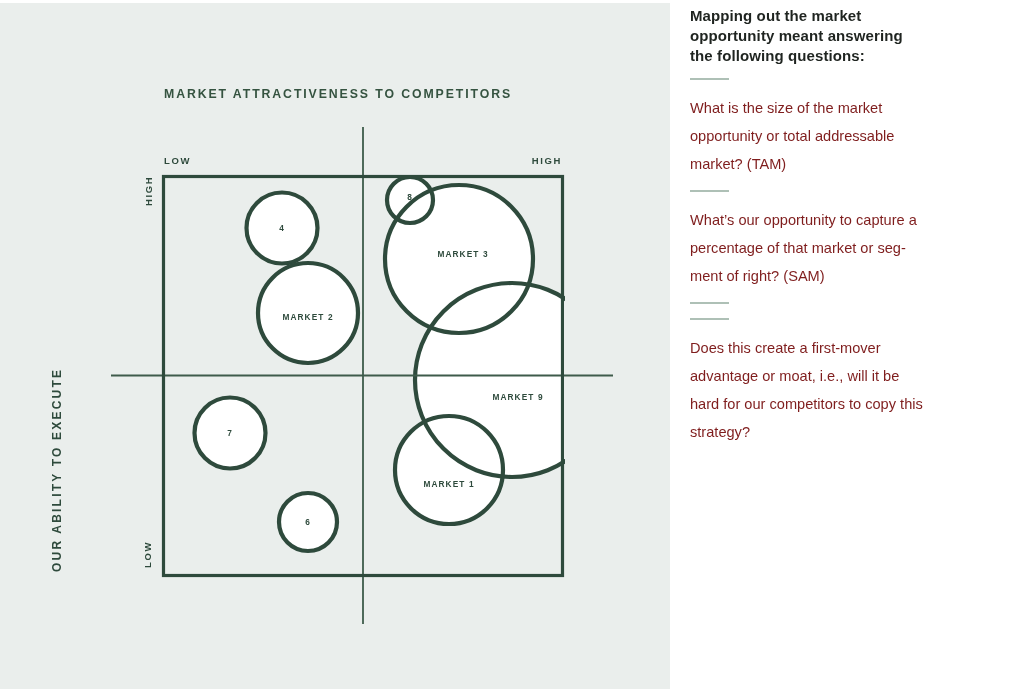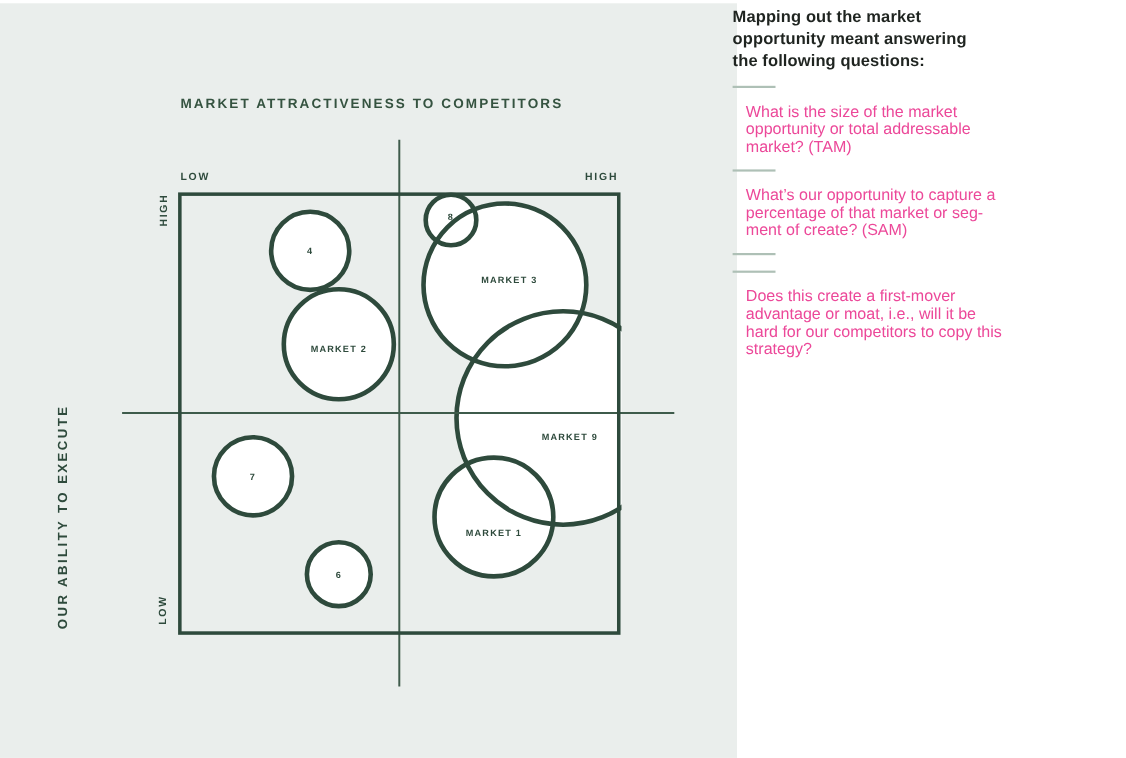--- a/index.html
+++ b/index.html
@@ -14,25 +14,25 @@
   .frame{fill:none;stroke:#2e4a3c;stroke-width:3.2px;}
   .thin{stroke:#3e5b4b;stroke-width:1.8px;}
   .chart-title{font:bold 12.3px "Liberation Sans",sans-serif;letter-spacing:1.9px;fill:#355340;}
   .axis-small{font:bold 9.5px "Liberation Sans",sans-serif;letter-spacing:1.6px;fill:#2e4a3c;}
   .anchor-end{text-anchor:end;}
   .y-title{font:bold 12px "Liberation Sans",sans-serif;letter-spacing:2.2px;fill:#2e4a3c;}
   .bubble-label{font:bold 8.3px "Liberation Sans",sans-serif;letter-spacing:1.1px;fill:#2e4a3c;
                 text-anchor:middle;dominant-baseline:central;}
 
   
-  .sidebar{position:absolute;left:666px;top:6px;width:300px;}
+  .sidebar{position:absolute;left:690px;top:6px;width:300px;}
   .sidebar-heading{font-size:15px;font-weight:bold;line-height:20px;color:#1f2420;
                    letter-spacing:0.1px;white-space:pre-line;margin:0;}
   .divider{width:39px;height:2px;background:#aec0b6;margin:12px 0 14px 0;}
-  .question{font-size:14.6px;line-height:16px;color:#ec4899;white-space:pre-line;margin:12px;}
+  .question{font-size:14.6px;line-height:28px;color:#7f1d1d;white-space:pre-line;margin:0;}
 </style>
 </head>
 <body>
 
 <div class="stage">
 
   <div class="gray-panel"></div>
 
   <svg class="chart-svg" width="670" height="689" viewBox="0 0 670 689">
     <defs>
@@ -94,21 +94,21 @@
 the following questions:</p>
 
     <div class="divider"></div>
     <p class="question">What is the size of the market
 opportunity or total addressable
 market? (TAM)</p>
 
     <div class="divider"></div>
     <p class="question">What’s our opportunity to capture a
 percentage of that market or seg-
-ment of create? (SAM)</p>
+ment of right? (SAM)</p>
 
     <div class="divider"></div>
 
     <div class="divider"></div>
     <p class="question">Does this create a first-mover
 advantage or moat, i.e., will it be
 hard for our competitors to copy this
 strategy?</p>
   </div>
 

